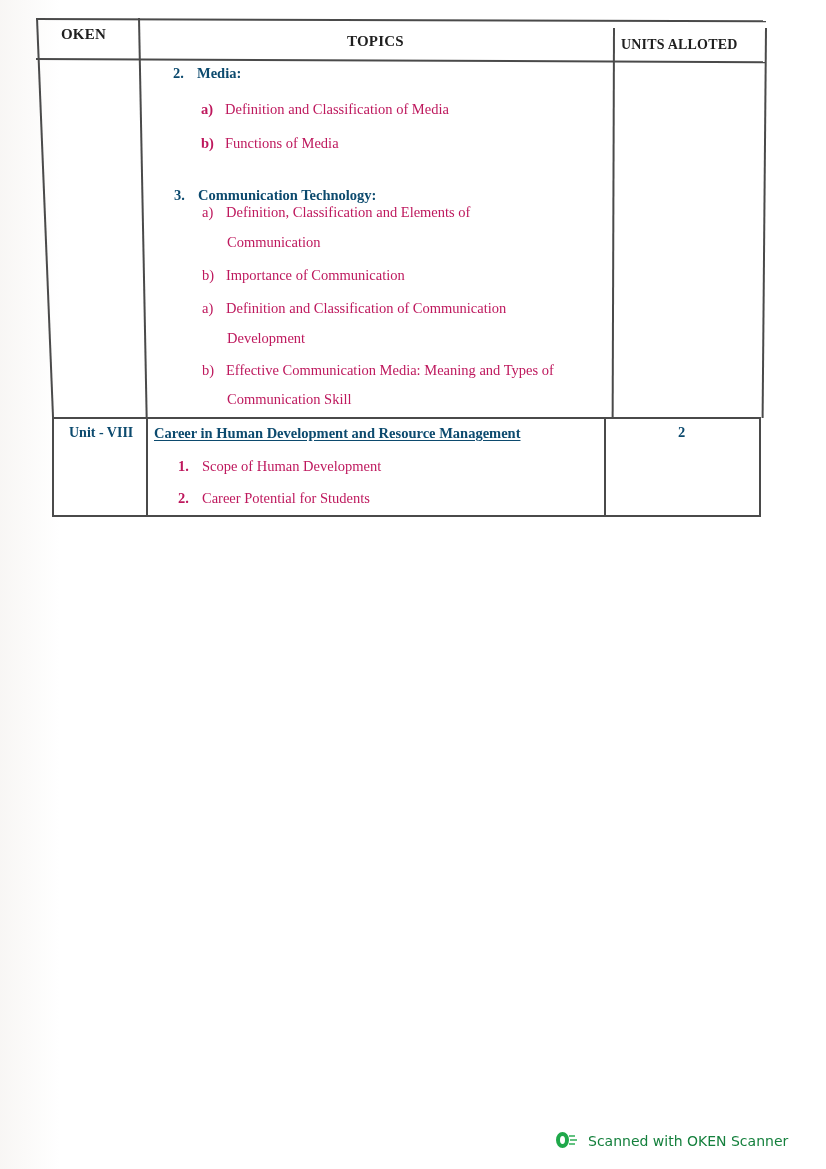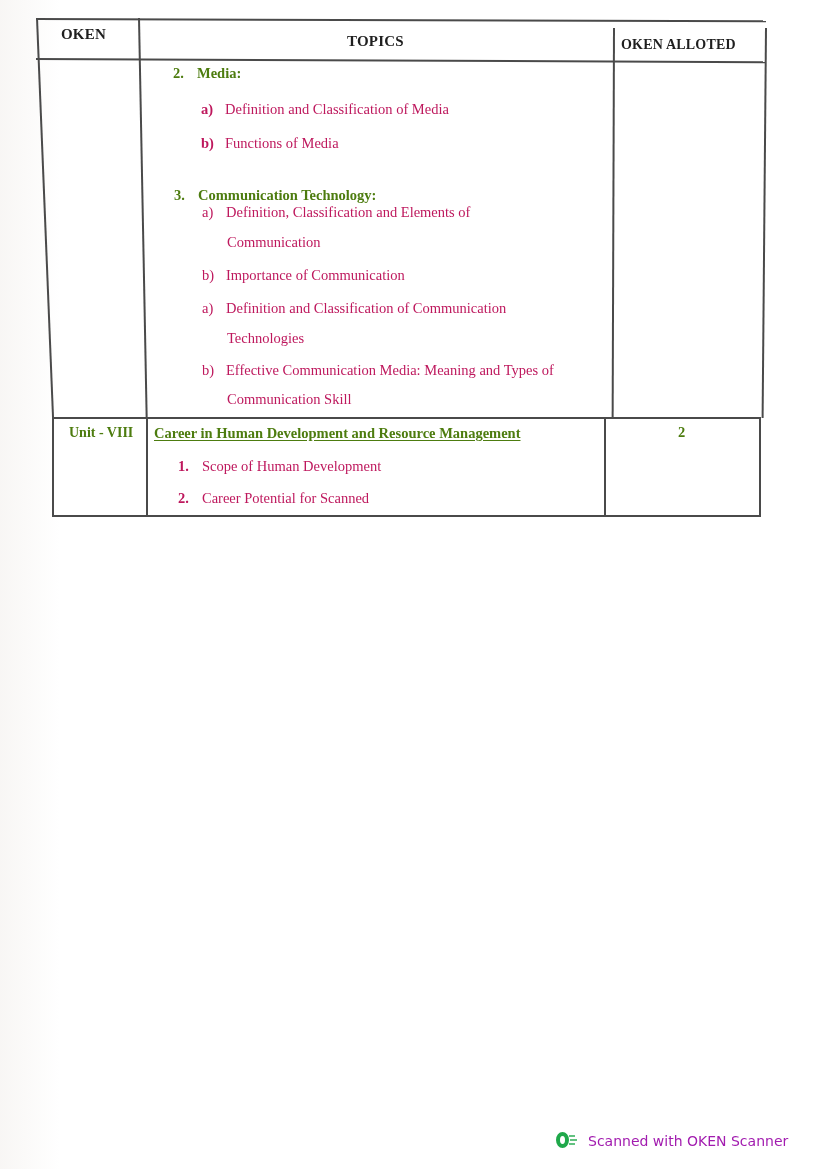--- a/index.html
+++ b/index.html
@@ -32,21 +32,21 @@
       font-size: 14.5px;
       line-height: 18px;
       color: #be185d;
     }
     .hdr {
       font-weight: bold;
       font-size: 15px;
       color: #1f1f1f;
       letter-spacing: 0.2px;
     }
-    .bold { font-weight: bold; color: #4d7c0f; }
+    .bold { font-weight: bold; color: #0c4a6e; }
     .ul { text-decoration: underline; text-underline-offset: 2px; }
     .marker { display: inline-block; width: 24px; }
     .marker-b { font-weight: bold; }
 
     .footer {
       position: absolute;
       left: 556px;
       top: 1130px;
       display: flex;
       align-items: center;
@@ -66,21 +66,21 @@
     }
     .footer-logo .dash {
       position: absolute;
       height: 2px;
       background: #1fa84a;
       opacity: 0.7;
     }
     .footer-text {
       font-family: "DejaVu Sans", sans-serif;
       font-size: 14px;
-      color: #a21caf;
+      color: #15803d;
     }
   </style>
 </head>
 <body>
 
 <div class="page-shade"></div>
 
 <div>
 
   <div class="line" style="left:36px; top:18px; width:730px; height:2px; transform:rotate(0.18deg); transform-origin:left;"></div>
@@ -103,21 +103,21 @@
 
   <div class="line" style="left:604px; top:417px; width:2px; height:100px;"></div>
 
   <div class="line" style="left:765px; top:28px; width:2px; height:390px; transform:rotate(0.5deg); transform-origin:top;"></div>
 
   <div class="line" style="left:759px; top:417px; width:2px; height:100px;"></div>
 </div>
 
 <div class="txt hdr" style="left:61px; top:25px;">OKEN</div>
 <div class="txt hdr" style="left:347px; top:32px;">TOPICS</div>
-<div class="txt hdr" style="left:621px; top:36px; font-size:14px;">OKEN ALLOTED</div>
+<div class="txt hdr" style="left:621px; top:36px; font-size:14px;">UNITS ALLOTED</div>
 
 <div>
   <div class="txt bold" style="left:173px; top:64px;">
     <span class="marker marker-b">2.</span><span>Media:</span>
   </div>
   <div class="txt" style="left:201px; top:100px;">
     <span class="marker marker-b">a)</span><span>Definition and Classification of Media</span>
   </div>
   <div class="txt" style="left:201px; top:134px;">
     <span class="marker marker-b">b)</span><span>Functions of Media</span>
@@ -131,40 +131,40 @@
   <div class="txt" style="left:227px; top:233px;">
     <span>Communication</span>
   </div>
   <div class="txt" style="left:202px; top:266px;">
     <span class="marker">b)</span><span>Importance of Communication</span>
   </div>
   <div class="txt" style="left:202px; top:299px;">
     <span class="marker">a)</span><span>Definition and Classification of Communication</span>
   </div>
   <div class="txt" style="left:227px; top:329px;">
-    <span>Technologies</span>
+    <span>Development</span>
   </div>
   <div class="txt" style="left:202px; top:361px;">
     <span class="marker">b)</span><span>Effective Communication Media: Meaning and Types of</span>
   </div>
   <div class="txt" style="left:227px; top:390px;">
     <span>Communication Skill</span>
   </div>
 </div>
 
 <div>
   <div class="txt bold" style="left:61px; top:424px; font-size:14px;margin-left:8px;">Unit - VIII</div>
   <div class="txt bold ul" style="left:154px; top:424px;">Career in Human Development and Resource Management</div>
   <div class="txt bold" style="left:678px; top:423px;">2</div>
 
   <div class="txt" style="left:178px; top:457px;">
     <span class="marker marker-b">1.</span><span>Scope of Human Development</span>
   </div>
   <div class="txt" style="left:178px; top:489px;">
-    <span class="marker marker-b">2.</span><span>Career Potential for Scanned</span>
+    <span class="marker marker-b">2.</span><span>Career Potential for Students</span>
   </div>
 </div>
 
 <div class="footer">
   <div class="footer-logo">
     <div class="ring"></div>
     <div class="dash" style="left:13px; top:5px; width:6px;"></div>
     <div class="dash" style="left:14px; top:9px; width:7px;"></div>
     <div class="dash" style="left:13px; top:13px; width:6px;"></div>
   </div>

